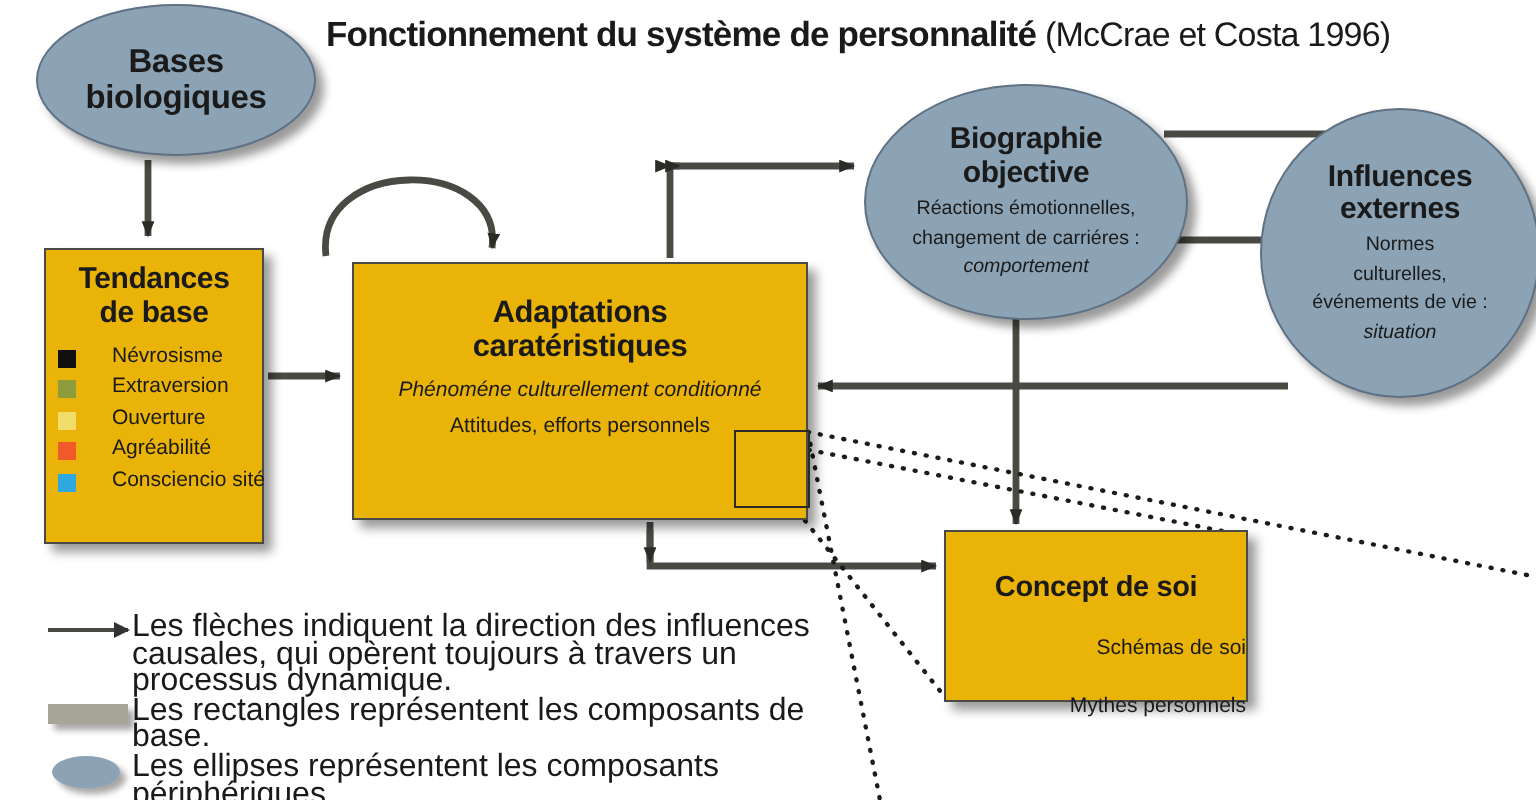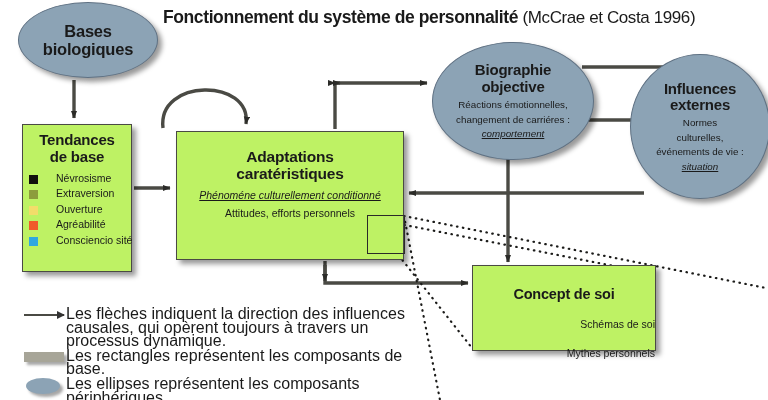--- a/index.html
+++ b/index.html
@@ -4,33 +4,33 @@
 <style>
   html,body{margin:0;padding:0;}
   body{
     width:768px;height:400px;background:#ffffff;overflow:hidden;
     font-family:"Liberation Sans", sans-serif;color:#1a1a1a;
   }
   #stage{position:relative;width:768px;height:400px;}
 
   
   .rect{
-    position:absolute;background:#bef264;border:1px solid #4a4a44;
+    position:absolute;background:#eab308;border:1px solid #4a4a44;
     box-shadow:4px 4px 5px rgba(0,0,0,0.40);
     box-sizing:border-box;text-align:center;
   }
   .ellipse{
     position:absolute;background:#8ca3b5;border:1px solid #5f7183;
     border-radius:50%;box-shadow:4px 4px 5px rgba(0,0,0,0.40);
     box-sizing:border-box;text-align:center;
     display:flex;flex-direction:column;justify-content:center;
   }
   .hd{font-weight:bold;line-height:1.12;letter-spacing:-0.2px;}
   .sub{line-height:1.18;}
-  .ital{font-style:italic;text-decoration:underline;}
+  .ital{font-style:italic;}
 
   
   #title{
     position:absolute;left:163px;top:4px;width:600px;height:26px;
     font-size:17.5px;line-height:26px;white-space:nowrap;letter-spacing:-0.4px;
   }
   #title b{font-weight:bold;}
   #title span.cit{font-weight:normal;font-size:17px;}
 
   
@@ -49,21 +49,21 @@
   #adapt .sub{font-size:10.5px;margin-top:6px;}
 
   #biographie{left:432px;top:42px;width:162px;height:118px;}
   #biographie .hd{font-size:15px;}
   #biographie .sub{font-size:9.8px;margin-top:3px;}
 
   #influences{left:630px;top:54px;width:140px;height:145px;}
   #influences .hd{font-size:15px;}
   #influences .sub{font-size:9.8px;margin-top:3px;}
 
-  #concept{left:472px;top:265px;width:184px;height:86px;padding-top:20px;}
+  #concept{left:472px;top:265px;width:152px;height:86px;padding-top:20px;}
   #concept .hd{font-size:14.5px;}
   #concept .sub{font-size:10.5px;margin-top:16px;text-align:right;}
 
   
   #magnify{
     position:absolute;left:367px;top:215px;width:38px;height:39px;
     border:1.2px solid #2a2a28;background:transparent;box-sizing:border-box;
   }
 
   

